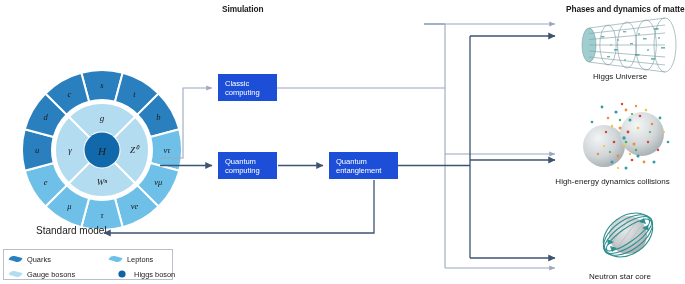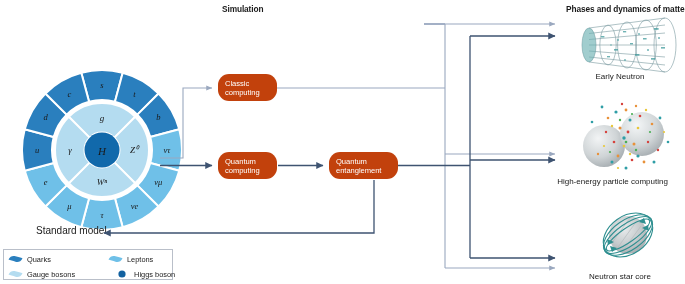--- a/index.html
+++ b/index.html
@@ -15,29 +15,28 @@
     position:absolute;
     font-size:8.3px;font-weight:bold;color:#1a1a1a;
     letter-spacing:-0.1px;white-space:nowrap;
   }
   #hdr-particles{left:14px;top:4px;}
   #hdr-sim{left:222px;top:4px;}
   #hdr-phases{left:566px;top:4px;}
 
   .procbox{
     position:absolute;
-    background:#c2410c;
+    background:#1d4ed8;
     color:#ffffff;
     font-size:7.6px;
     line-height:9.4px;
     padding:5px 6px 5px 7px;
     box-sizing:border-box;
     white-space:pre-line;
     letter-spacing:-0.05px;
-    border-radius:11px;
   }
   #box-classic{left:218px;top:74px;width:59px;height:27px;}
   #box-quantum{left:218px;top:152px;width:59px;height:27px;}
   #box-entangle{left:329px;top:152px;width:69px;height:27px;}
 
   .illus-cap{
     position:absolute;
     font-size:8px;color:#1a1a1a;
     text-align:center;white-space:nowrap;
   }
@@ -192,21 +191,21 @@
       <rect x="34" y="40" width="3" height="1.4"></rect>
         <rect x="88" y="31" width="4" height="1.6"></rect>
       <circle cx="45" cy="24" r="0.9"></circle>
         <circle cx="66" cy="18" r="0.9"></circle>
       <circle cx="75" cy="34" r="1"></circle>
         <circle cx="52" cy="44" r="0.9"></circle>
       <circle cx="86" cy="22" r="1"></circle>
         <circle cx="38" cy="29" r="0.8"></circle>
     </g>
   </svg>
-  <div class="illus-cap" id="cap-early">Early Neutron</div>
+  <div class="illus-cap" id="cap-early">Higgs Universe</div>
 
   <svg width="120" height="78" style="position:absolute;left:568px;top:98px;" viewBox="0 0 120 78">
     <defs>
       <radialGradient id="sph1" cx="36%" cy="32%" r="72%">
         <stop offset="0%" stop-color="#f2f4f5"></stop>
           <stop offset="62%" stop-color="#cfd4d6"></stop>
         <stop offset="100%" stop-color="#a7aeb2"></stop>
       </radialGradient>
       <radialGradient id="sph2" cx="38%" cy="30%" r="72%">
         <stop offset="0%" stop-color="#f4f6f7"></stop>
@@ -264,21 +263,21 @@
       <g fill="#4aaf55">
         <circle cx="58" cy="44" r="1.3"></circle>
           <circle cx="52" cy="22" r="1.2"></circle>
           <circle cx="68" cy="52" r="1.2"></circle>
         <circle cx="42" cy="54" r="1.1"></circle>
           <circle cx="82" cy="34" r="1.1"></circle>
           <circle cx="64" cy="16" r="1.1"></circle>
       </g>
     </g>
   </svg>
-  <div class="illus-cap" id="cap-coll">High-energy particle computing</div>
+  <div class="illus-cap" id="cap-coll">High-energy dynamics collisions</div>
 
   <svg width="96" height="72" style="position:absolute;left:580px;top:199px;" viewBox="0 0 96 72">
     <defs>
       <radialGradient id="nsph" cx="40%" cy="34%" r="70%">
         <stop offset="0%" stop-color="#e7eaeb"></stop>
           <stop offset="60%" stop-color="#c6cbcd"></stop>
         <stop offset="100%" stop-color="#a6acaf"></stop>
       </radialGradient>
     </defs>
     <circle cx="48" cy="36" r="19" fill="url(#nsph)"></circle>

